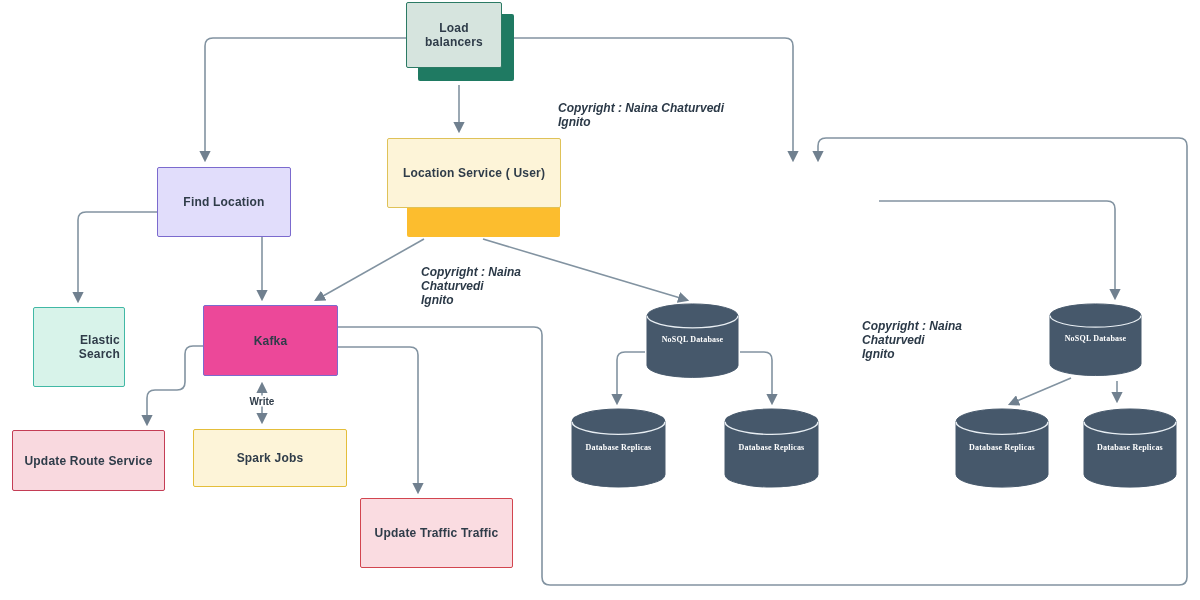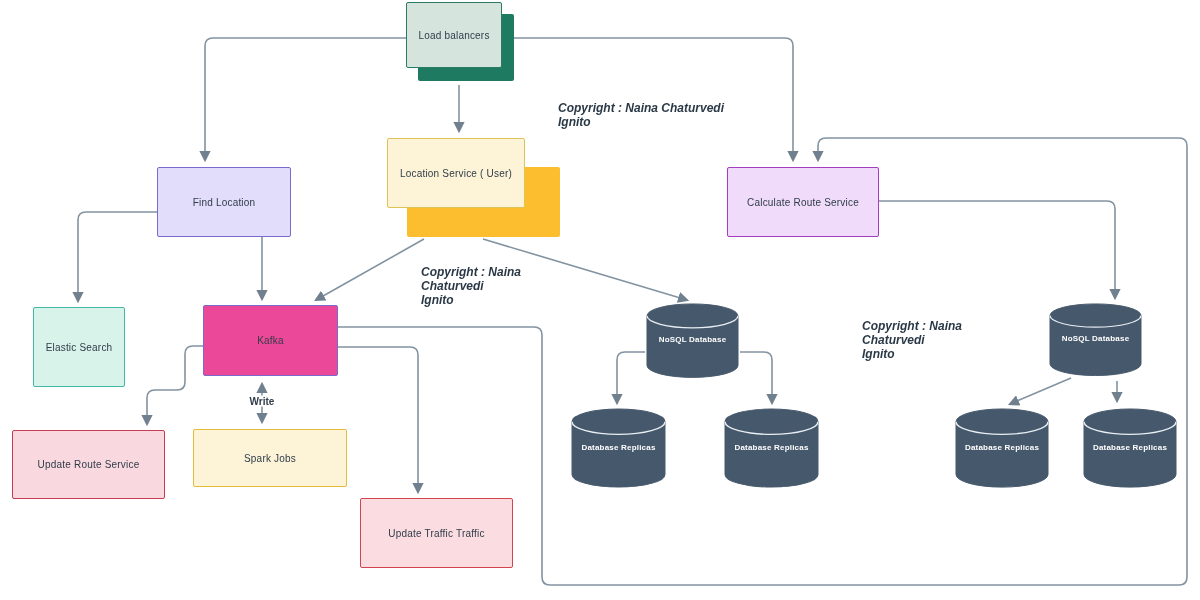--- a/index.html
+++ b/index.html
@@ -7,40 +7,40 @@
   .canvas {
     position:relative; width:1200px; height:600px; background:#ffffff; overflow:hidden;
   }
   svg.edges { position:absolute; left:0; top:0; width:1200px; height:600px; }
 
   
   .shadow { position:absolute; border-radius:2px; }
   .node {
     position:absolute; border-radius:2px; box-sizing:border-box;
     display:flex; align-items:center; justify-content:center; text-align:center;
-    font-size:10px; font-weight:400; color:#2f3c49; letter-spacing:.2px; padding:4px;
+    font-size:12px; font-weight:700; color:#2f3c49; letter-spacing:.2px; padding:4px;
   }
   .s-lb   { left:418px; top:14px;  width:96px;  height:67px; background:#1f7a62; }
   .n-lb   { left:406px; top:2px;   width:96px;  height:66px; background:#d6e4de; border:1px solid #2b7a64; }
   .s-ls   { left:407px; top:167px; width:153px; height:70px; background:#fcbd2e; }
-  .n-ls   { left:387px; top:138px; width:138px; height:70px; background:#fdf4d8; border:1px solid #dfc258; }
+  .n-ls   { left:387px; top:138px; width:174px; height:70px; background:#fdf4d8; border:1px solid #dfc258; }
   .n-fl   { left:157px; top:167px; width:134px; height:70px; background:#e1ddfb; border:1px solid #7b6ace;text-align:center; }
   .n-cr   { left:727px; top:167px; width:152px; height:70px; background:#f0dbfa; border:1px solid #a43cbe; }
-  .n-es   { left:33px;  top:307px; width:92px;  height:80px; background:#d8f3ea; border:1px solid #41b8a5; }
+  .n-es   { left:33px;  top:307px; width:92px;  height:80px; background:#d8f3ea; border:1px solid #41b8a5;text-align:right; }
   .n-kafka{ left:203px; top:305px; width:135px; height:71px; background:#ec4899; border:1px solid #7b6ace; }
-  .n-urs  { left:12px;  top:430px; width:153px; height:69px; background:#f9d9df; border:1px solid #c43d55; }
+  .n-urs  { left:12px;  top:430px; width:153px; height:61px; background:#f9d9df; border:1px solid #c43d55; }
   .n-sj   { left:193px; top:429px; width:154px; height:58px; background:#fdf4d8; border:1px solid #e4be3a; }
   .n-uts  { left:360px; top:498px; width:153px; height:70px; background:#fadce1; border:1px solid #d2454f; }
 
   
   .cyl { position:absolute; }
   .cyl svg { position:absolute; left:0; top:0; width:100%; height:100%; }
   .cyl .cyl-label {
     position:absolute; left:0; right:0; top:46%; transform:translateY(-50%);
-    text-align:center; color:#ffffff; font-size:8px; font-weight:700; letter-spacing:.2px;
+    text-align:center; color:#ffffff; font-size:8px; font-weight:700; letter-spacing:.2px;font-family:Liberation Serif, serif;
   }
   .c-nosql-l { left:645px;  top:303px; width:95px; height:79px; }
   .c-rep-l1  { left:570px;  top:408px; width:97px; height:84px; }
   .c-rep-l2  { left:723px;  top:408px; width:97px; height:84px; }
   .c-nosql-r { left:1048px; top:303px; width:95px; height:77px; }
   .c-rep-r1  { left:954px;  top:408px; width:96px; height:84px; }
   .c-rep-r2  { left:1082px; top:408px; width:96px; height:84px; }
 
   
   .note { position:absolute; font-style:italic; font-weight:600; font-size:12px; line-height:14px; color:#2b3947; }
@@ -93,23 +93,20 @@
 
   <div class="shadow s-ls"></div>
   <div class="node n-ls">
     <span>Location Service ( User)</span>
   </div>
 
   <div class="node n-fl">
     <span>Find Location</span>
   </div>
 
-  <div class="node n-cr">
-    <span>Calculate Route Service</span>
-  </div>
 
   <div class="node n-es">
     <span>Elastic Search</span>
   </div>
 
   <div class="node n-kafka">
     <span>Kafka</span>
   </div>
 
   <div class="node n-urs">

